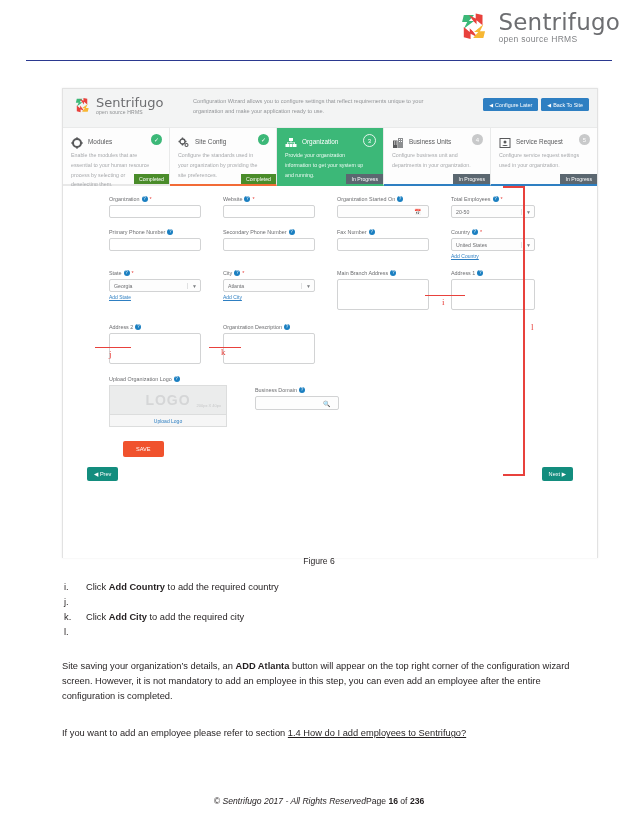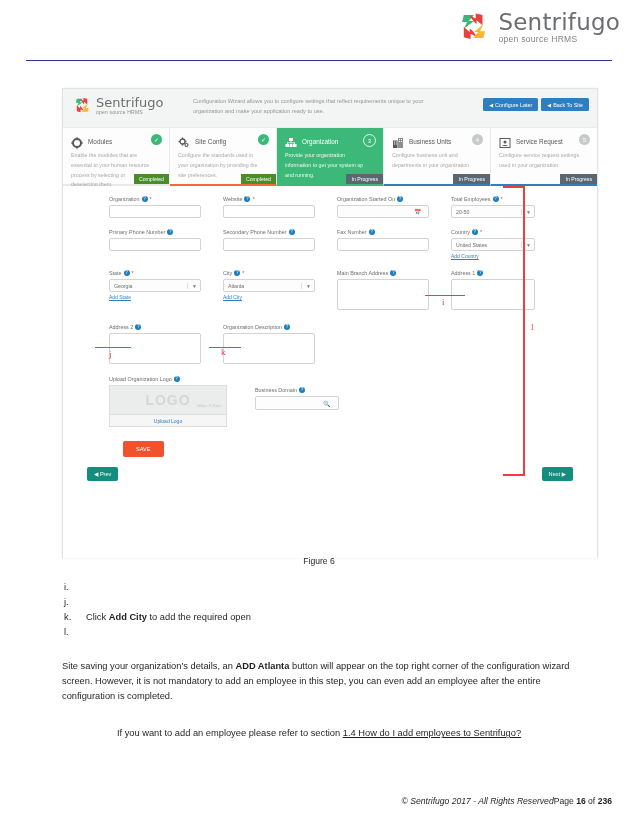--- a/index.html
+++ b/index.html
@@ -91,25 +91,25 @@
 
   .fig-cap{position:absolute;left:0;top:556px;width:638px;text-align:center;font-size:8.6px;color:#231f20;}
 
   
   .doc{position:absolute;left:62px;top:580px;width:514px;}
   ol.romans{list-style:none;margin:0;padding:0;}
   ol.romans li{font-size:9.3px;line-height:1.62;color:#231f20;display:flex;}
   ol.romans li .mk{width:22px;flex:none;padding-left:2px;}
   .para{font-size:9.3px;line-height:1.62;color:#231f20;margin-top:19px;}
   .para b{font-weight:bold;}
-  .ref{font-size:9.3px;line-height:1.62;margin-top:22px;text-align:center;}
+  .ref{font-size:9.3px;line-height:1.62;margin-top:22px;}
   .ref u{text-decoration:underline;}
   .step-h{font-size:9.6px;margin-top:25px;}
 
-  .footer{position:absolute;left:26px;top:796px;width:586px;display:flex;justify-content:flex-end;}
+  .footer{position:absolute;left:26px;top:796px;width:586px;display:flex;justify-content:center;}
   .foot-l{font-size:8.6px;font-style:italic;color:#231f20;}
   .foot-r{font-size:8.6px;color:#231f20;}
   .foot-r b{font-weight:bold;}
 </style>
 </head>
 <body>
 
 <div class="page-head">
   <div class="brand">
     <div class="brand-mark">
@@ -455,27 +455,28 @@
     <div class="ann-ltr" style="left:468px;top:136px;">l</div>
   </div>
 </div>
 
 <div class="fig-cap">Figure 6</div>
 
 <div class="doc">
   <ol class="romans">
     <li>
       <span class="mk">i.</span>
+      <span><span>Click </span><b>Add Country</b><span> to add the required country</span></span>
     </li>
     <li>
       <span class="mk">j.</span>
     </li>
     <li>
       <span class="mk">k.</span>
-      <span><span>Click </span><b>Add City</b><span> to add the required open</span></span>
+      <span><span>Click </span><b>Add City</b><span> to add the required city</span></span>
     </li>
     <li>
       <span class="mk">l.</span>
     </li>
   </ol>
 
   <div class="para"><span>Site saving your organization’s details, an </span><b>ADD Atlanta</b><span> button will appear on the top right corner of the configuration wizard screen. However, it is not mandatory to add an employee in this step, you can even add an employee after the entire configuration is completed.</span></div>
 
   <div class="ref"><span>If you want to add an employee please refer to section </span><u>1.4 How do I add employees to Sentrifugo?</u></div>
 

